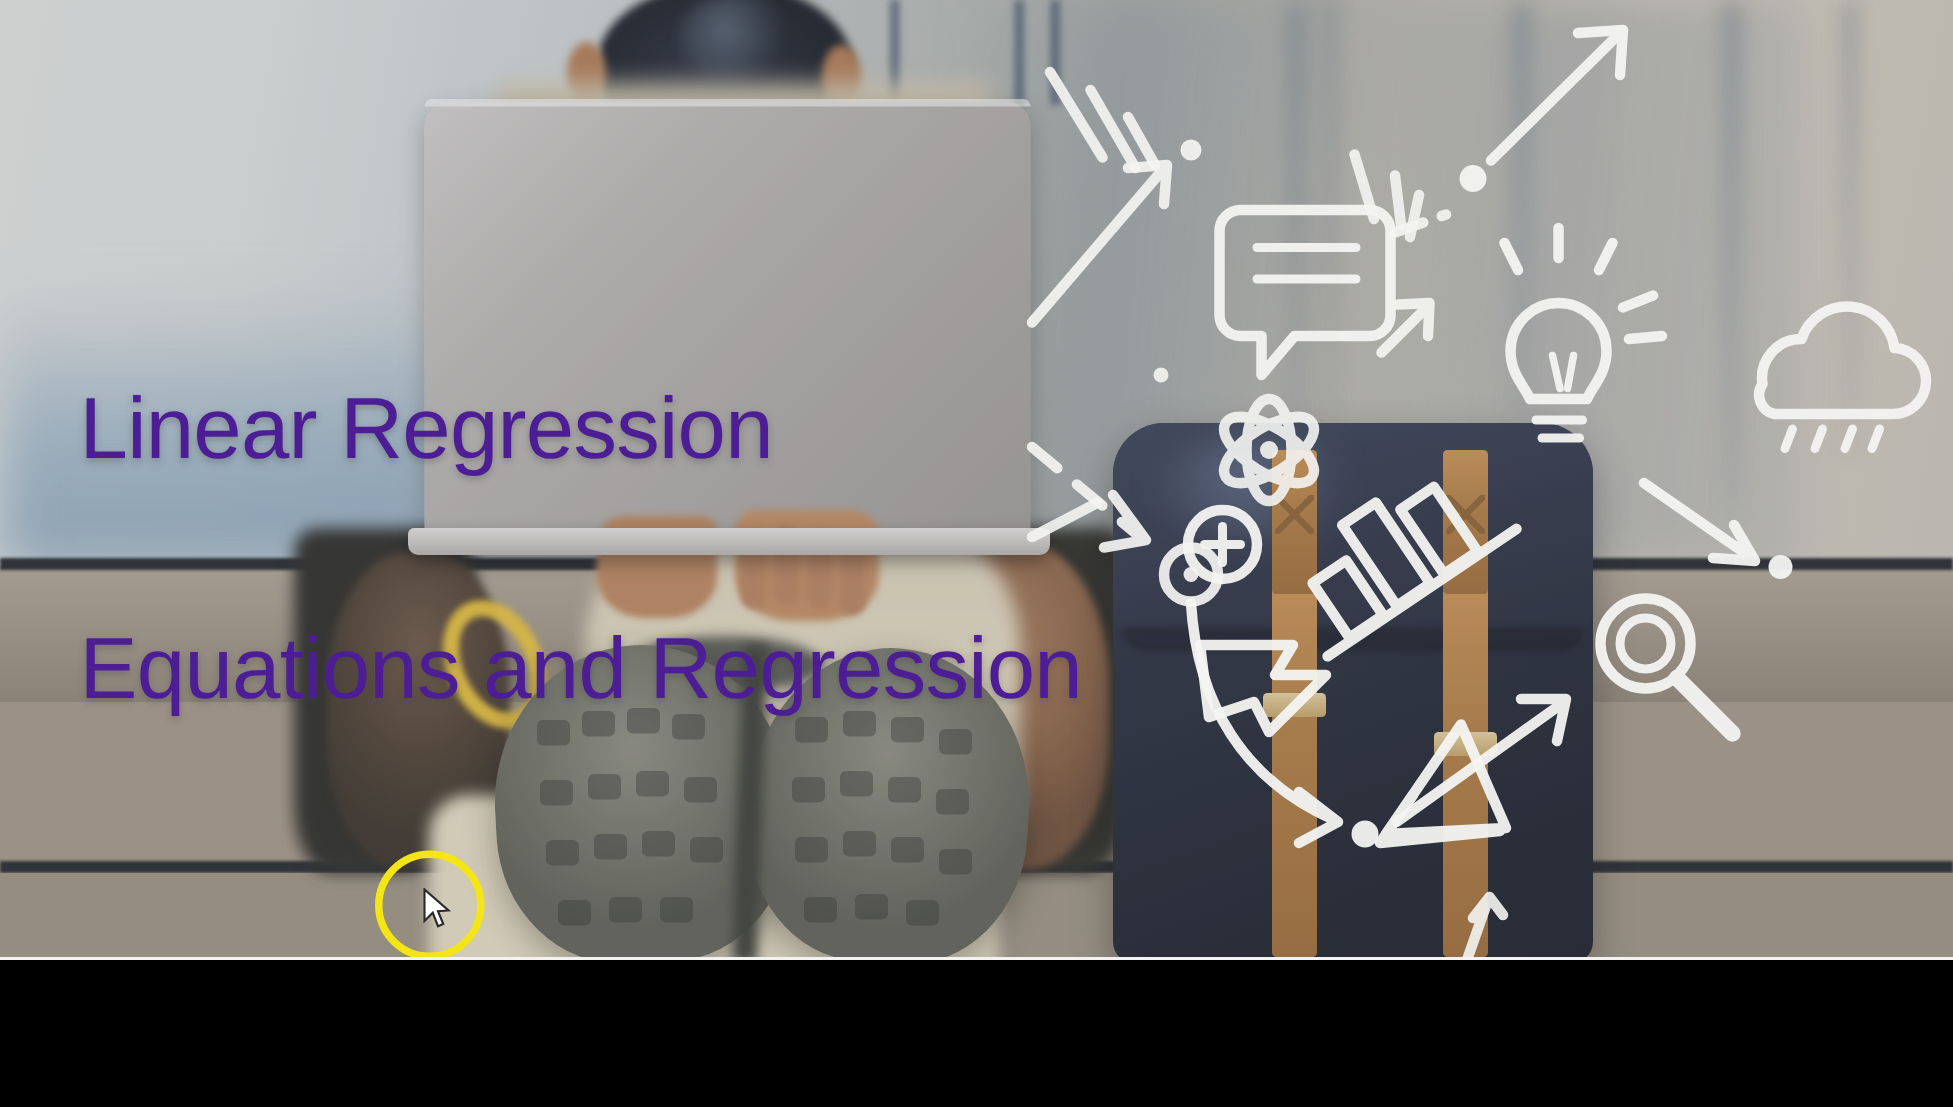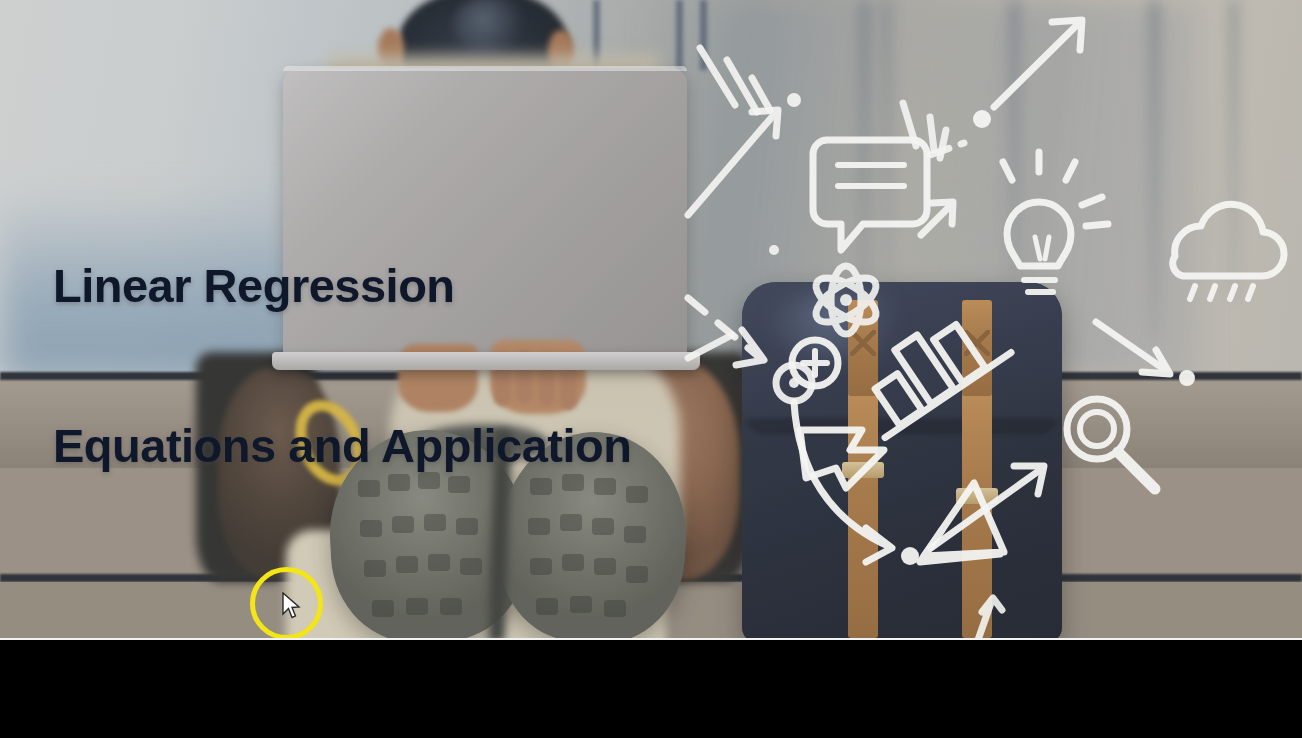--- a/index.html
+++ b/index.html
@@ -232,22 +232,22 @@
   
   #doodles {
     position:absolute; left:0; top:0; width:1302px; height:640px;
     pointer-events:none;
   }
   #doodles svg { display:block; }
 
   
   #title {
     position:absolute; left:53px; top:166px;
-    font-size:47px; font-weight:bold; line-height:80px;
-    color:#0f172a; letter-spacing:-.5px;
+    font-size:58px; font-weight:normal; line-height:80px;
+    color:#4c1d95; letter-spacing:-.5px;
     text-shadow:0 2px 5px rgba(70,70,70,.38);
     white-space:pre-line;
   }
   #title .tline { display:block; }
 
   
   #click-ring {
     position:absolute; left:250px; top:567px;
     width:73px; height:73px;
     border:5px solid #f3e516;
@@ -494,21 +494,21 @@
 
         <g opacity=".9">
           <path d="M978 640 L992 600"></path>
           <path d="M982 612 L993 598 L1002 610"></path>
         </g>
       </svg>
     </div>
 
     <div id="title">
       <span class="tline">Linear Regression</span>
-      <span class="tline">Equations and Application</span>
+      <span class="tline">Equations and Regression</span>
     </div>
 
     <div id="click-ring"></div>
     <svg id="cursor" viewBox="0 0 20 28">
       <path d="M2 1 L2 22 L7.5 16.5 L11 25.5 L14.5 24 L11 15.5 L18 15 Z" fill="#ffffff" stroke="#2a2a2a" stroke-width="1.4"></path>
     </svg>
   </div>
 
   <div id="photo-bottom-edge"></div>
 

